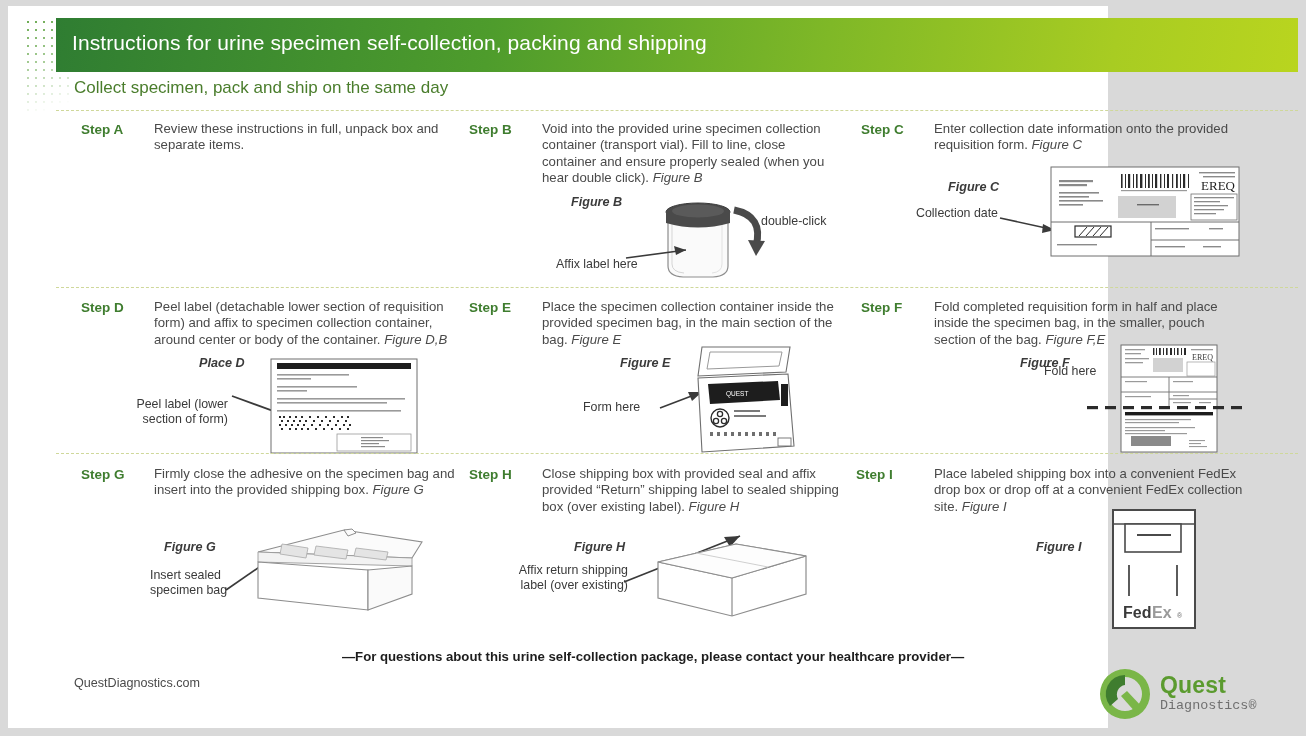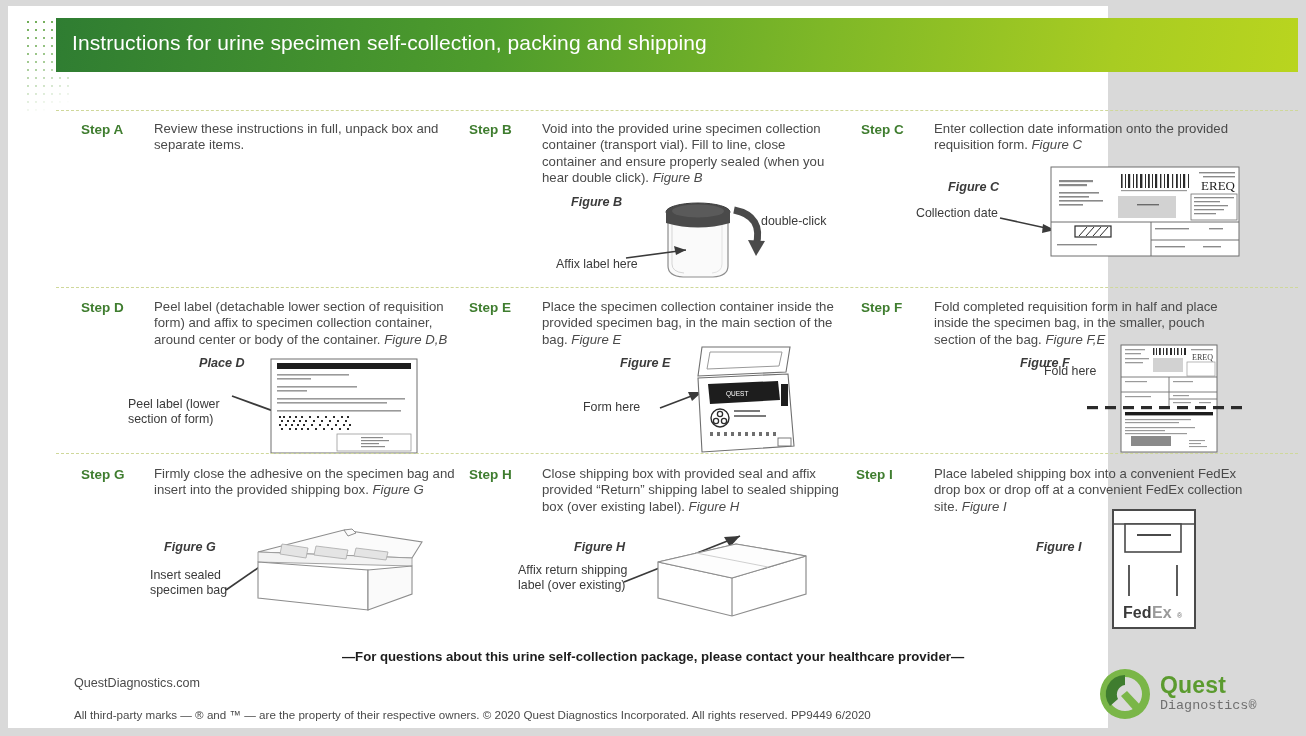--- a/index.html
+++ b/index.html
@@ -59,21 +59,21 @@
   .step-text i{font-style:italic;}
 
   
   .fig-cap{
     position:absolute;color:#3a3a3a;font-size:12.6px;font-weight:bold;font-style:italic;
     white-space:nowrap;
   }
   .callout{
     position:absolute;color:#3a3a3a;font-size:12.4px;line-height:15px;
   }
-  .callout.r{text-align:left;}
+  .callout.r{text-align:right;}
   svg{display:block;overflow:visible;}
 
   
   .contact-line{
     position:absolute;left:0;top:0;width:1290px;text-align:center;
     color:#1d1d1d;font-size:13.2px;font-weight:bold;
   }
   .site{
     position:absolute;color:#4a4a4a;font-size:12.6px;
   }
@@ -90,20 +90,21 @@
 </head>
 <body>
 
 <div class="page">
 
   <div class="dots"></div>
 
   <div class="header-band">
     <div class="header-title">Instructions for urine specimen self-collection, packing and shipping</div>
   </div>
+  <div class="subtitle">Collect specimen, pack and ship on the same day</div>
 
   <div class="rule" style="top:104px;"></div>
 
   <div class="step" style="left:73px;top:116px;width:380px;">
     <div class="step-label">Step A</div>
     <div class="step-text" style="left:73px;width:300px;">Review these instructions in full, unpack box and separate items.</div>
   </div>
 
   <div class="step" style="left:461px;top:116px;width:380px;">
     <div class="step-label">Step B</div>
@@ -467,21 +468,20 @@
     <text x="12" y="110" font-family="'Liberation Sans',sans-serif" font-size="16" font-weight="bold" fill="#3a3a3a">Fed</text>
     <text x="41" y="110" font-family="'Liberation Sans',sans-serif" font-size="16" font-weight="bold" fill="#9a9a9a">Ex</text>
     <text x="66" y="110" font-family="'Liberation Sans',sans-serif" font-size="7" fill="#6a6a6a">®</text>
   </svg>
 
   <div style="position:absolute;left:0;top:643px;width:1290px;">
     <div class="contact-line">—For questions about this urine self-collection package, please contact your healthcare provider—</div>
   </div>
 
   <div class="site" style="left:66px;top:670px;">QuestDiagnostics.com</div>
-  <div class="legal" style="left:66px;top:702px;width:900px;">All third-party marks — ® and ™ — are the property of their respective owners. © 2020 Quest Diagnostics Incorporated. All rights reserved. PP9449 6/2020</div>
 
   <svg style="position:absolute;left:1088px;top:660px;" width="58" height="56" viewBox="0 0 58 56">
     <path d="M29 3 A25 25 0 1 0 29 53 A25 25 0 1 0 29 3 Z
              M29 11 A17 17 0 1 1 29 45 A17 17 0 1 1 29 11 Z" fill="#7ab648" fill-rule="evenodd"></path>
     <path d="M29 9 A19 19 0 0 0 14 40 L22 33 A9.5 9.5 0 0 1 29 19 Z" fill="#3f7d2f"></path>
     <path d="M25 30 L41 48 L47 42 L31 25 Z" fill="#7ab648"></path>
   </svg>
   <div class="logo-text-1" style="left:1152px;top:666px;">Quest</div>
   <div class="logo-text-2" style="left:1152px;top:692px;font-family:Liberation Mono, monospace;">Diagnostics®</div>
 

